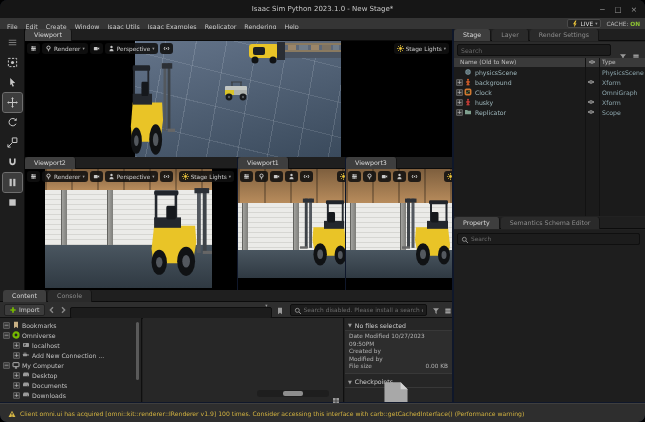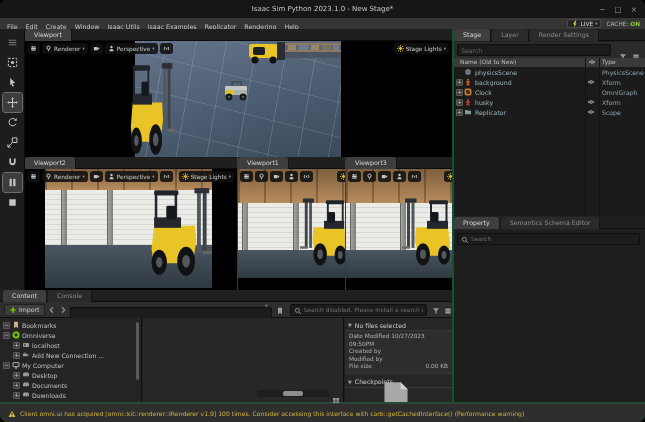--- a/index.html
+++ b/index.html
@@ -1,18 +1,18 @@
 <!DOCTYPE html>
 <html><head>
 <meta charset="utf-8">
 <style>
 *{margin:0;padding:0;box-sizing:border-box}
 html,body{background:#000}
 body{font-family:"DejaVu Sans",sans-serif;-webkit-font-smoothing:antialiased}
-.window{position:relative;width:645px;height:422px;background:#14532d;border-radius:7px;overflow:hidden}
+.window{position:relative;width:645px;height:422px;background:#0f172a;border-radius:7px;overflow:hidden}
 .abs{position:absolute}
 .ic{display:inline-block;vertical-align:middle}
 .ic path,.ic circle,.ic rect,.ic ellipse{vector-effect:non-scaling-stroke}
 
 .titlebar{left:0;top:0;width:645px;height:18px;background:#161616;color:#c9c9c9}
 .title{position:absolute;left:0;right:0;top:0;height:18px;line-height:18px;text-align:center;font-size:7px}
 .wctrl{position:absolute;right:8px;top:0;height:18px;display:flex;gap:9px;align-items:center;color:#9a9a9a;font-size:7.5px}
 .menubar{left:0;top:18px;width:645px;height:11px;background:#353535;display:flex;align-items:center}
 .menu-item{font-size:6.3px;color:#c9c9c9;padding:0 4px;height:11px;line-height:11px;cursor:default}
 .menu-item:first-child{padding-left:7px}

